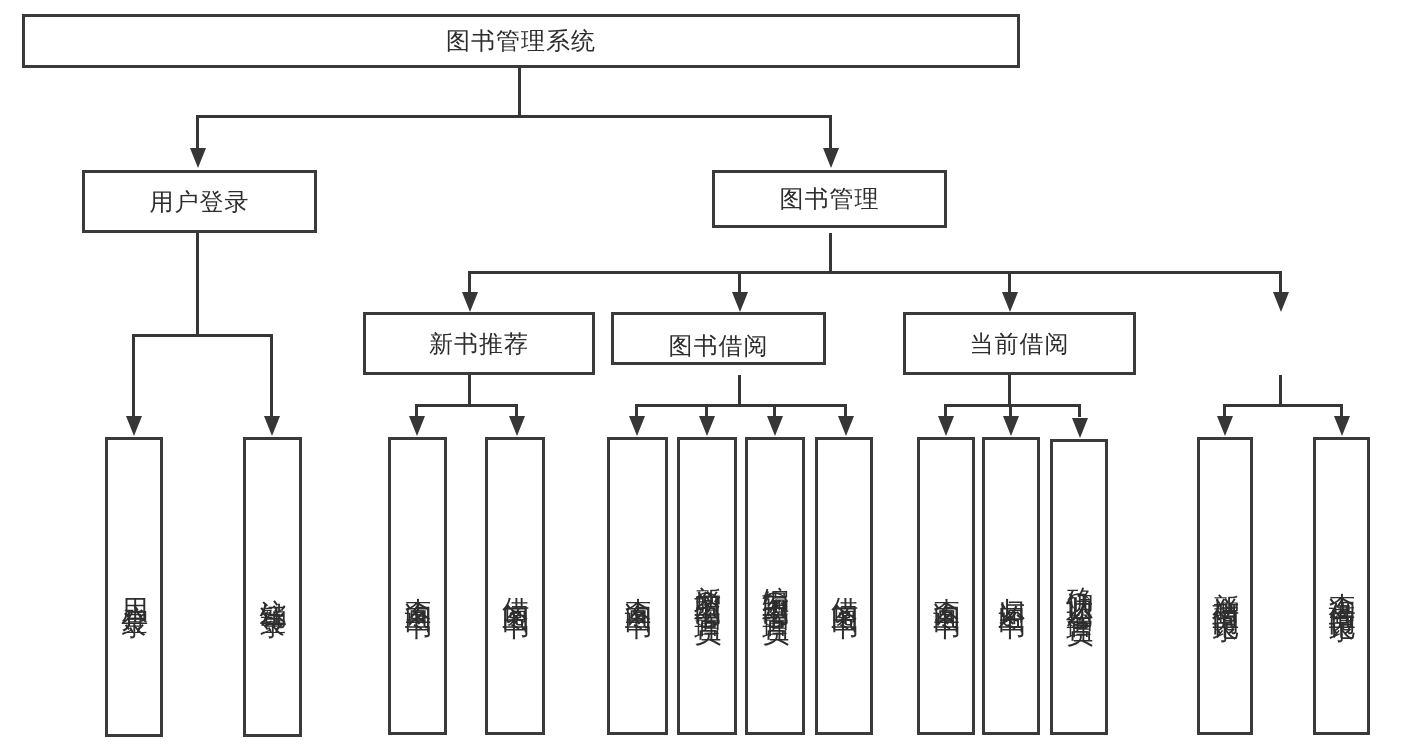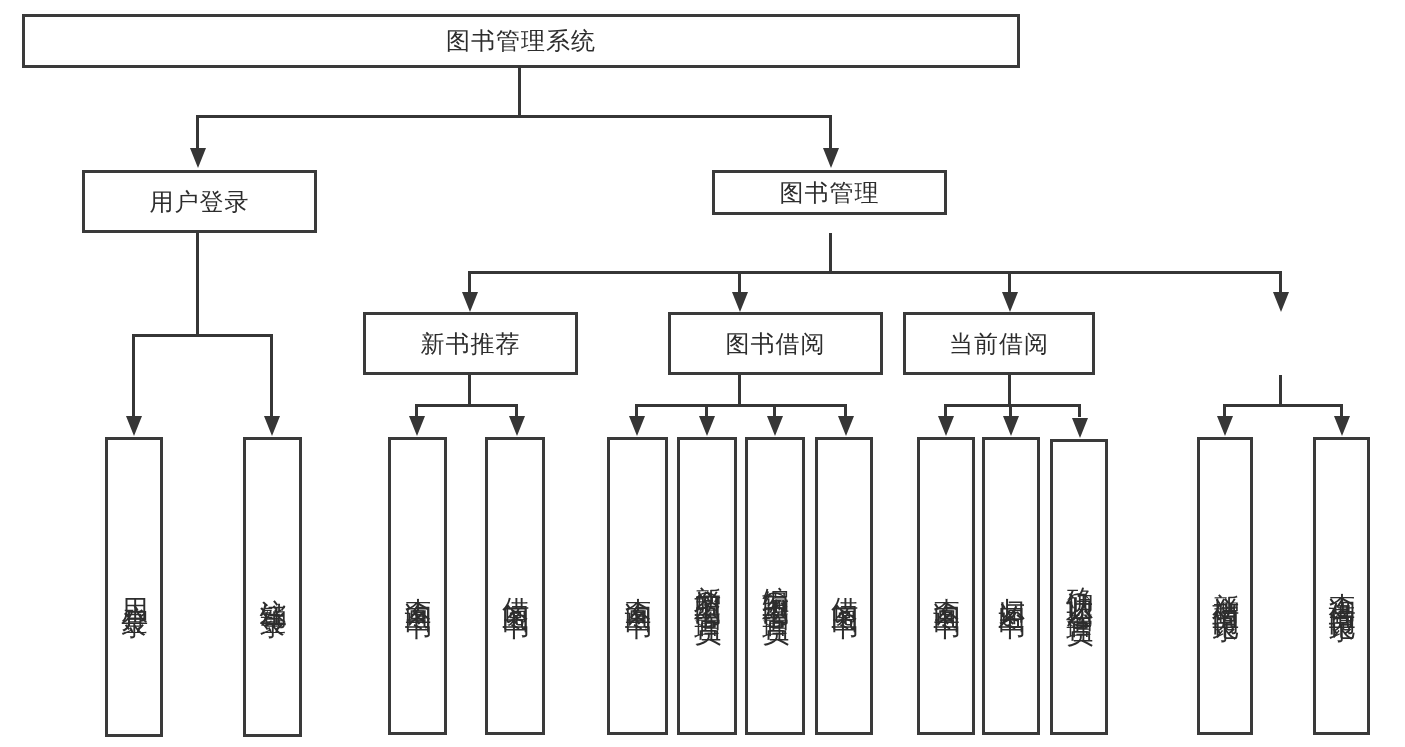--- a/index.html
+++ b/index.html
@@ -70,21 +70,21 @@
   <div class="line" style="left:518px;top:66px;width:3px;height:51px;"></div>
   <div class="line" style="left:196px;top:115px;width:636px;height:3px;"></div>
   <div class="line" style="left:196px;top:115px;width:3px;height:35px;"></div>
   <div class="arrow" style="left:190px;top:148px;"></div>
   <div class="line" style="left:829px;top:115px;width:3px;height:35px;"></div>
   <div class="arrow" style="left:823px;top:148px;"></div>
 
   <div class="box" style="left:82px;top:170px;width:235px;height:63px;">
     <span class="hlabel">用户登录</span>
   </div>
-  <div class="box" style="left:712px;top:170px;width:235px;height:45px;">
+  <div class="box" style="left:712px;top:170px;width:235px;height:58px;">
     <span class="hlabel">图书管理</span>
   </div>
 
   <div class="line" style="left:196px;top:233px;width:3px;height:104px;"></div>
   <div class="line" style="left:132px;top:334px;width:141px;height:3px;"></div>
   <div class="line" style="left:132px;top:334px;width:3px;height:83px;"></div>
   <div class="arrow" style="left:126px;top:416px;"></div>
   <div class="line" style="left:270px;top:334px;width:3px;height:83px;"></div>
   <div class="arrow" style="left:264px;top:416px;"></div>
 
@@ -92,27 +92,27 @@
   <div class="line" style="left:468px;top:271px;width:814px;height:3px;"></div>
   <div class="line" style="left:468px;top:271px;width:3px;height:23px;"></div>
   <div class="arrow" style="left:462px;top:292px;"></div>
   <div class="line" style="left:738px;top:271px;width:3px;height:23px;"></div>
   <div class="arrow" style="left:732px;top:292px;"></div>
   <div class="line" style="left:1008px;top:271px;width:3px;height:23px;"></div>
   <div class="arrow" style="left:1002px;top:292px;"></div>
   <div class="line" style="left:1279px;top:271px;width:3px;height:23px;"></div>
   <div class="arrow" style="left:1273px;top:292px;"></div>
 
-  <div class="box" style="left:363px;top:312px;width:215px;height:63px;">
+  <div class="box" style="left:363px;top:312px;width:232px;height:63px;">
     <span class="hlabel">新书推荐</span>
   </div>
-  <div class="box" style="left:668px;top:312px;width:215px;height:63px;">
+  <div class="box" style="left:611px;top:312px;width:215px;height:53px;align-items:flex-end;">
     <span class="hlabel">图书借阅</span>
   </div>
-  <div class="box" style="left:903px;top:312px;width:192px;height:63px;">
+  <div class="box" style="left:903px;top:312px;width:233px;height:63px;">
     <span class="hlabel">当前借阅</span>
   </div>
 
   <div class="line" style="left:468px;top:375px;width:3px;height:32px;"></div>
   <div class="line" style="left:415px;top:404px;width:103px;height:3px;"></div>
   <div class="line" style="left:415px;top:404px;width:3px;height:13px;"></div>
   <div class="arrow" style="left:409px;top:416px;"></div>
   <div class="line" style="left:515px;top:404px;width:3px;height:13px;"></div>
   <div class="arrow" style="left:509px;top:416px;"></div>
 

